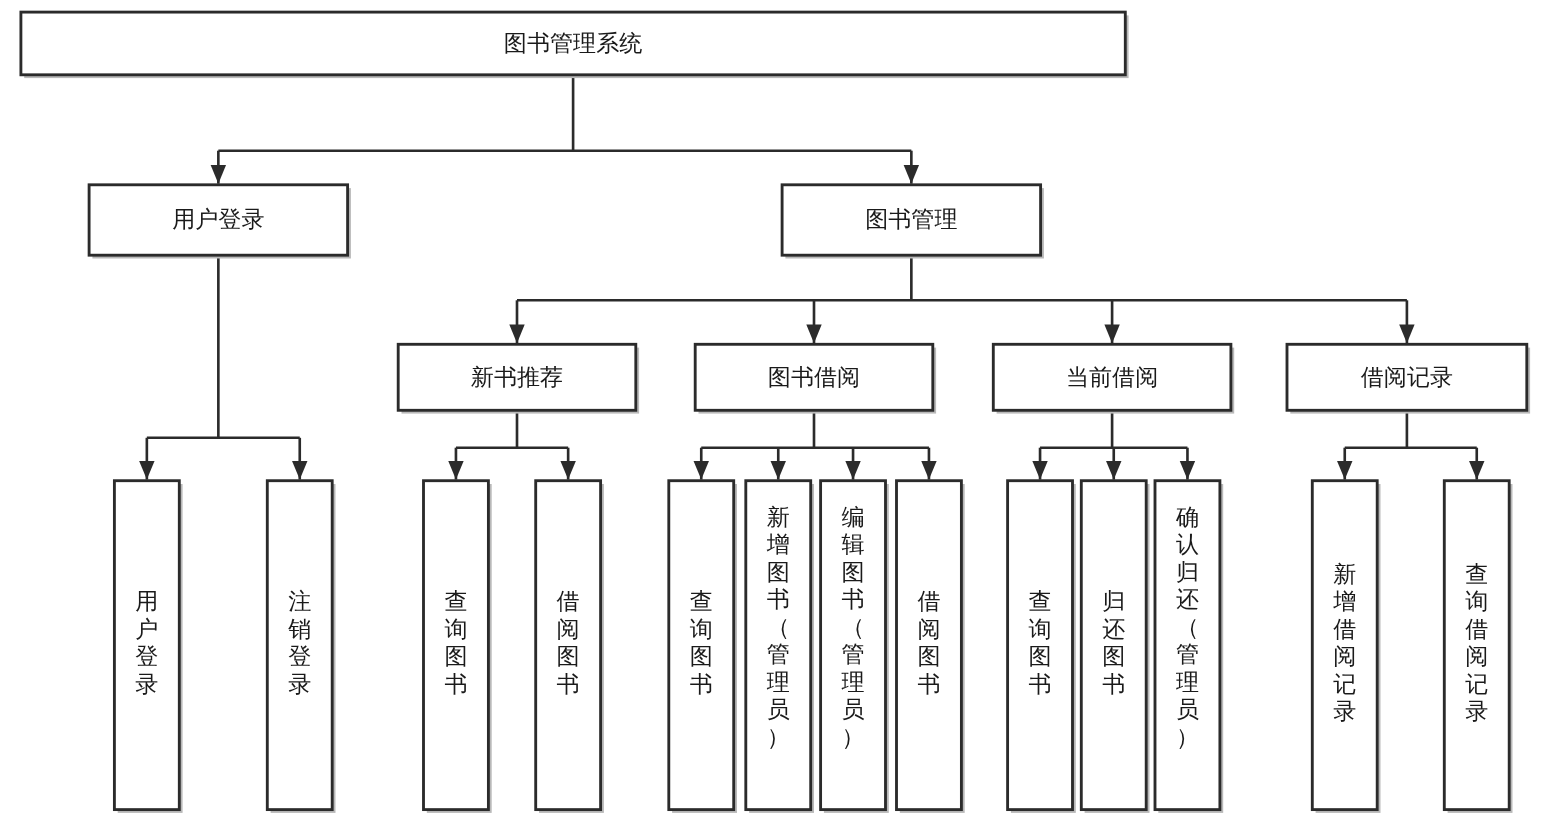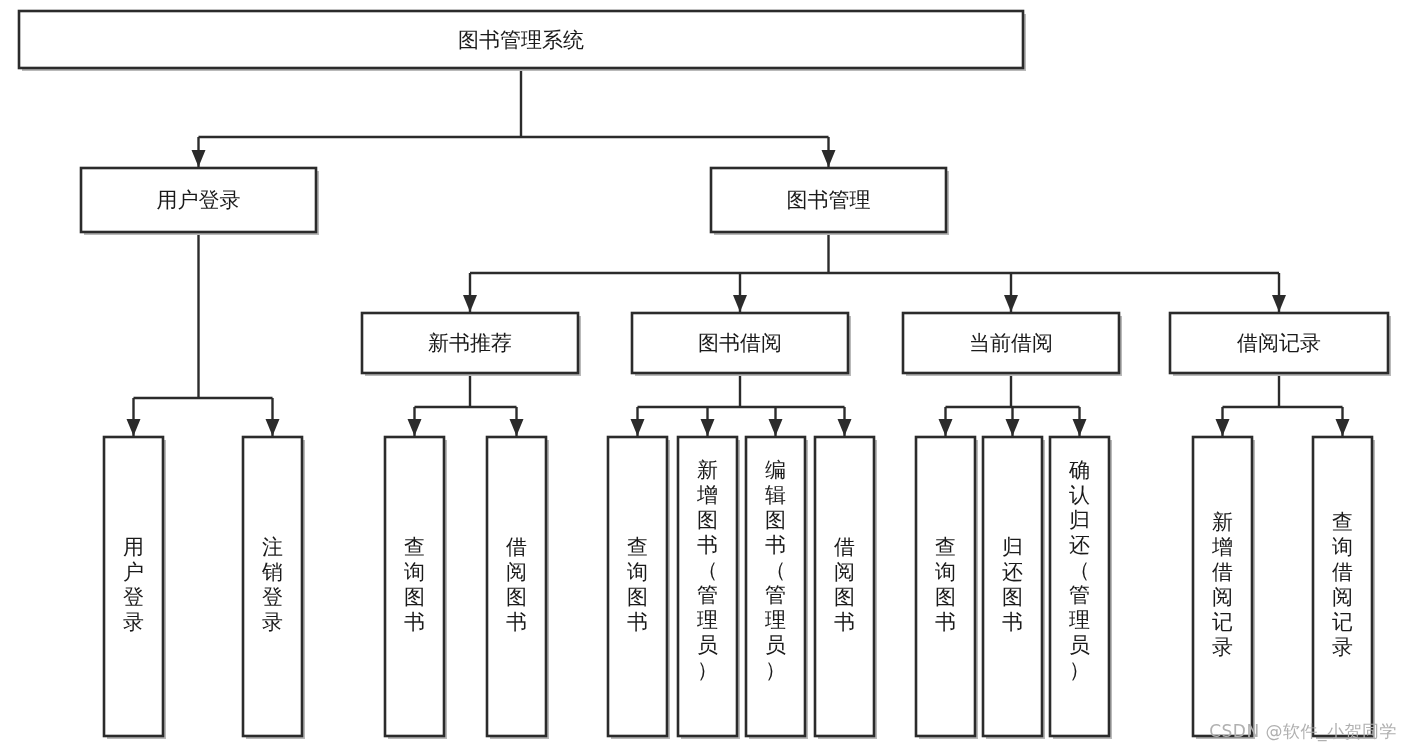--- a/index.html
+++ b/index.html
@@ -283,14 +283,13 @@
           <rect x="1313" y="437" width="59" height="299" class="node-box"></rect>
           <text x="1342.5" y="529" class="node-label-v">查</text>
           <text x="1342.5" y="554" class="node-label-v">询</text>
           <text x="1342.5" y="579" class="node-label-v">借</text>
           <text x="1342.5" y="604" class="node-label-v">阅</text>
           <text x="1342.5" y="629" class="node-label-v">记</text>
           <text x="1342.5" y="654" class="node-label-v">录</text>
         </g>
       </g>
   </svg>
-  <div class="watermark-text">CSDN @软件_小贺同学</div>
 </div>
 
 </body></html>

